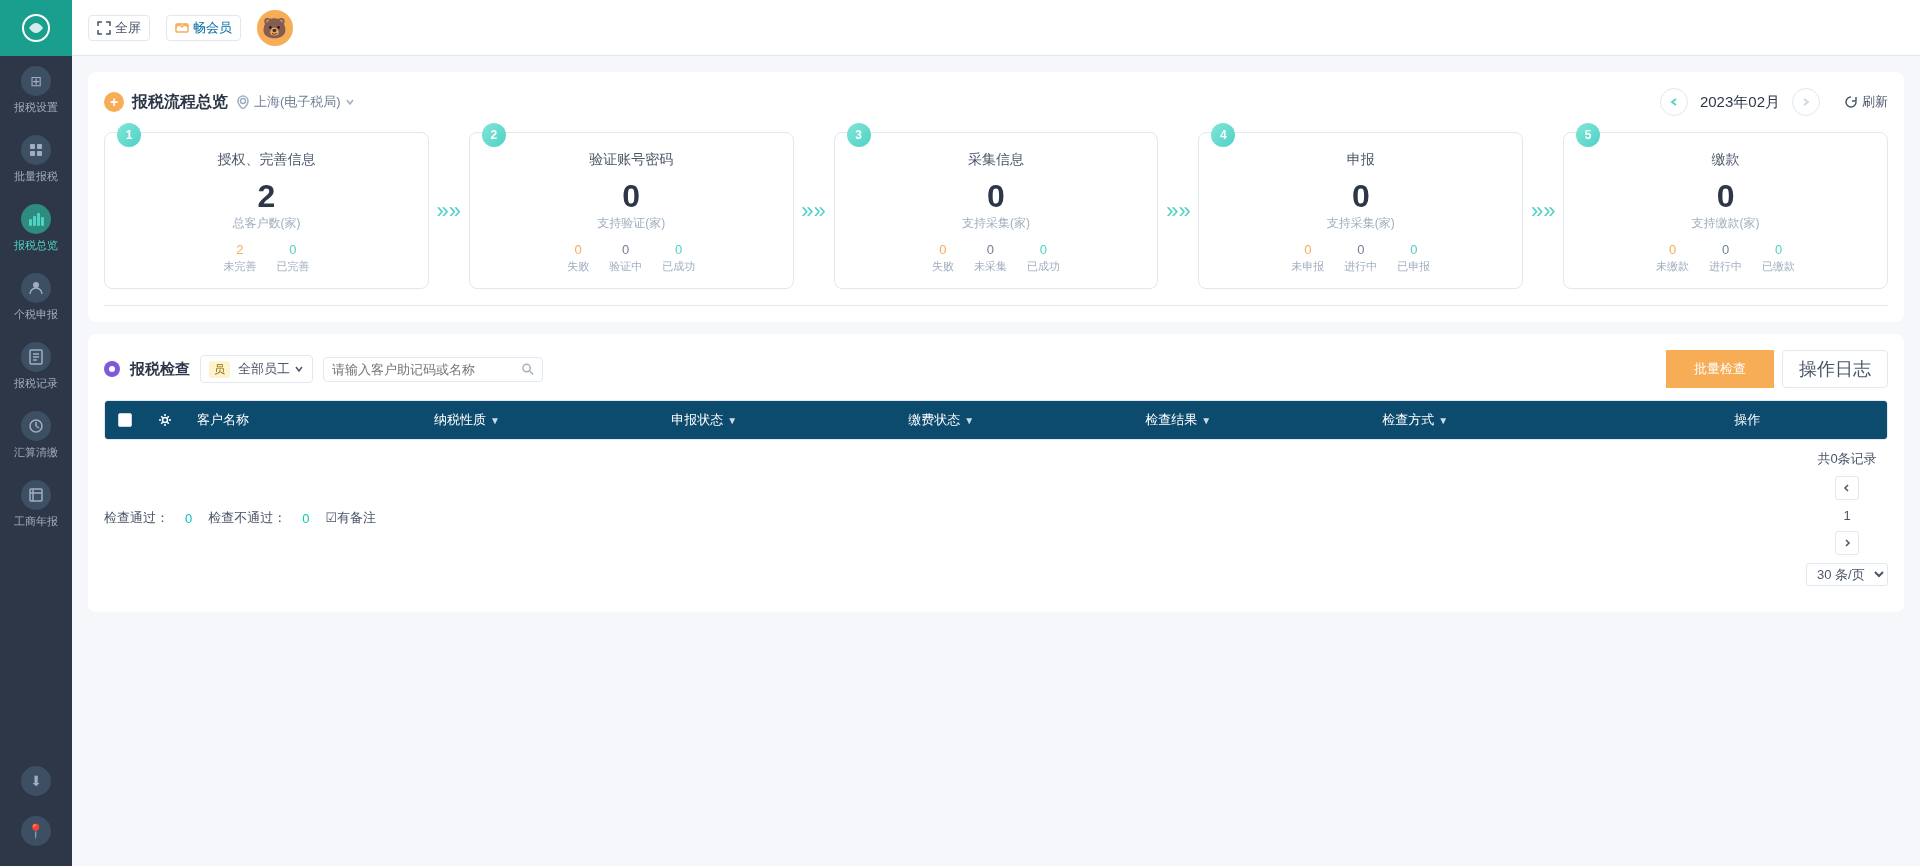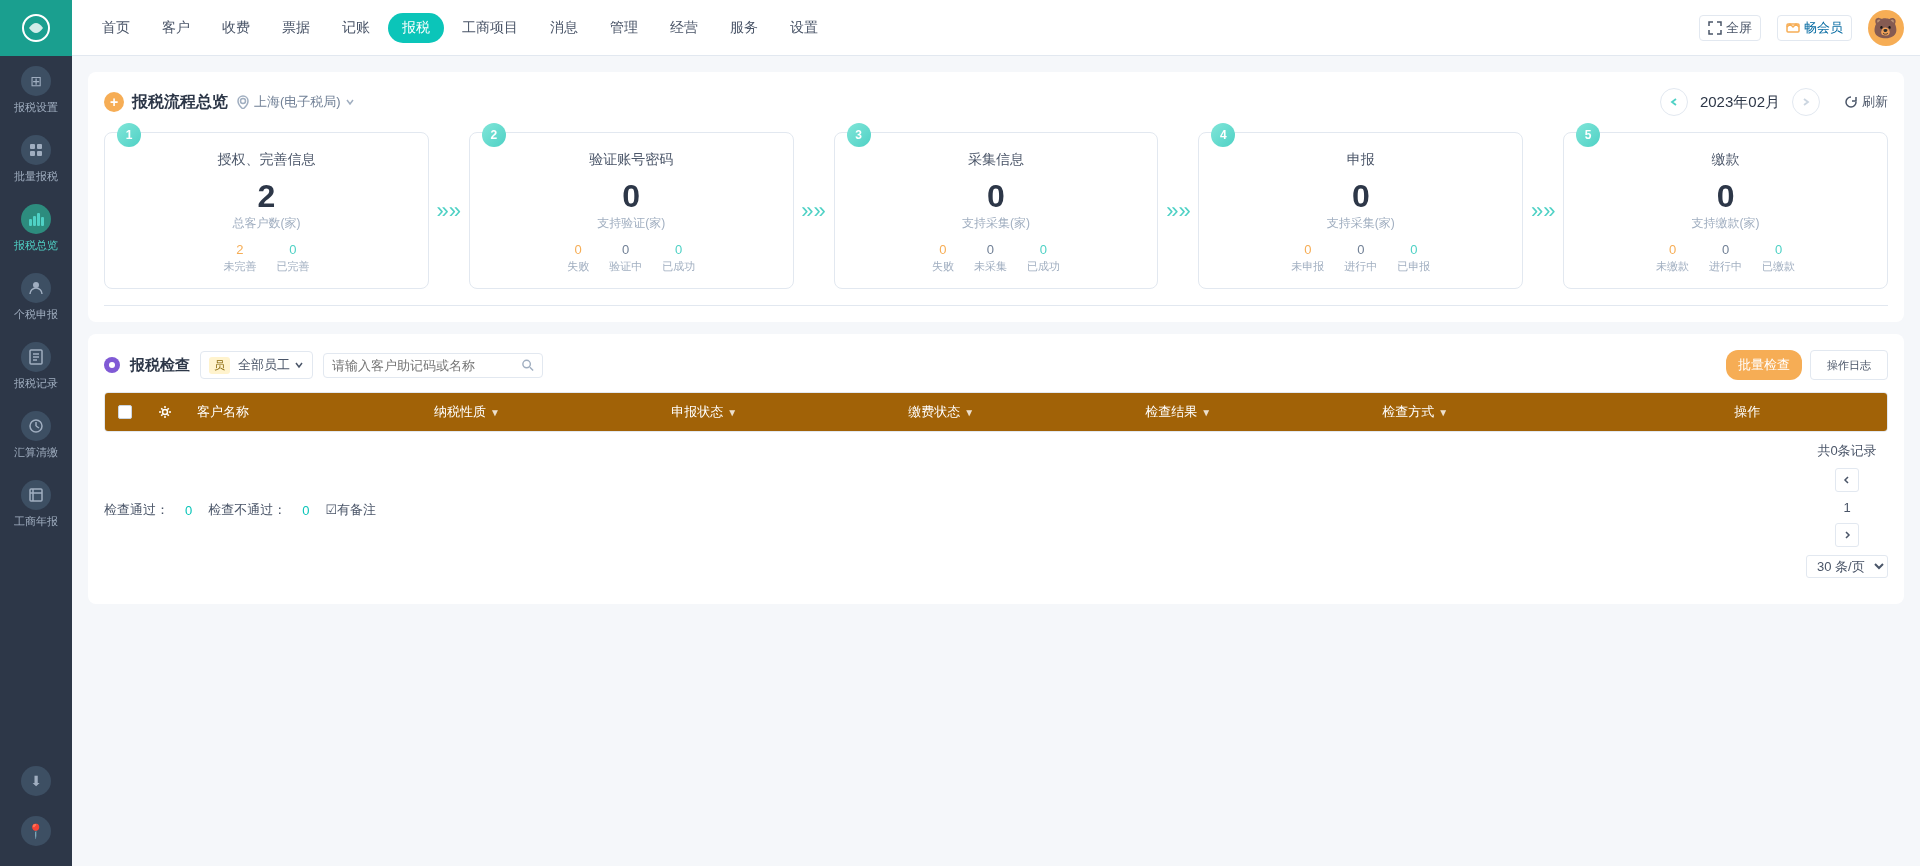--- a/index.html
+++ b/index.html
@@ -370,44 +370,44 @@
     }
     .check-actions {
       margin-left: auto;
       display: flex;
       gap: 8px;
     }
     .btn-orange {
       background: #f6ad55;
       color: white;
       border: none;
-      border-radius: 12px;
-      padding: 6px 12px;
+      border-radius: 0;
+      padding: 6px 28px;
       cursor: pointer;
       font-size: 13px;
     }
     .btn-outline {
       background: white;
       color: #4a5568;
       border: 1px solid #e2e8f0;
       border-radius: 4px;
       padding: 6px 16px;
       cursor: pointer;
-      font-size: 11px;
+      font-size: 18px;
     }
 
     
     .table-wrap {
       border: 1px solid #e2e8f0;
       border-radius: 4px;
       overflow: hidden;
     }
     .table-head {
       display: flex;
-      background: #a16207;
+      background: #0c4a6e;
       color: white;
     }
     .th-check {
       width: 40px;
       padding: 10px;
       display: flex;
       align-items: center;
       justify-content: center;
       flex-shrink: 0;
     }
@@ -609,34 +609,20 @@
     </div>
     <div class="sidebar-item">
       <div class="icon-circle">📍</div>
     </div>
   </div>
 </div>
 
 <div class="main-wrapper">
 
   <div class="topnav">
-    <div class="topnav-items">
-      <div class="nav-item">首页</div>
-      <div class="nav-item">客户</div>
-      <div class="nav-item">收费</div>
-      <div class="nav-item">票据</div>
-      <div class="nav-item">记账</div>
-      <div class="nav-item active">报税</div>
-      <div class="nav-item">工商项目</div>
-      <div class="nav-item">消息</div>
-      <div class="nav-item">管理</div>
-      <div class="nav-item">经营</div>
-      <div class="nav-item">服务</div>
-      <div class="nav-item">设置</div>
-    </div>
     <div class="topnav-right">
       <div class="fullscreen-btn">
         <svg width="14" height="14" viewBox="0 0 14 14" fill="none" stroke="#4a5568" stroke-width="1.5">
             <path d="M1 5V1h4M9 1h4v4M13 9v4h-4M5 13H1V9"></path>
           </svg>
         <span>全屏</span>
       </div>
       <div class="vip-btn">
         <svg width="14" height="14" viewBox="0 0 14 14" fill="none" stroke="#f6ad55" stroke-width="1.5">
             <rect x="1" y="3" width="12" height="8" rx="1"></rect>

